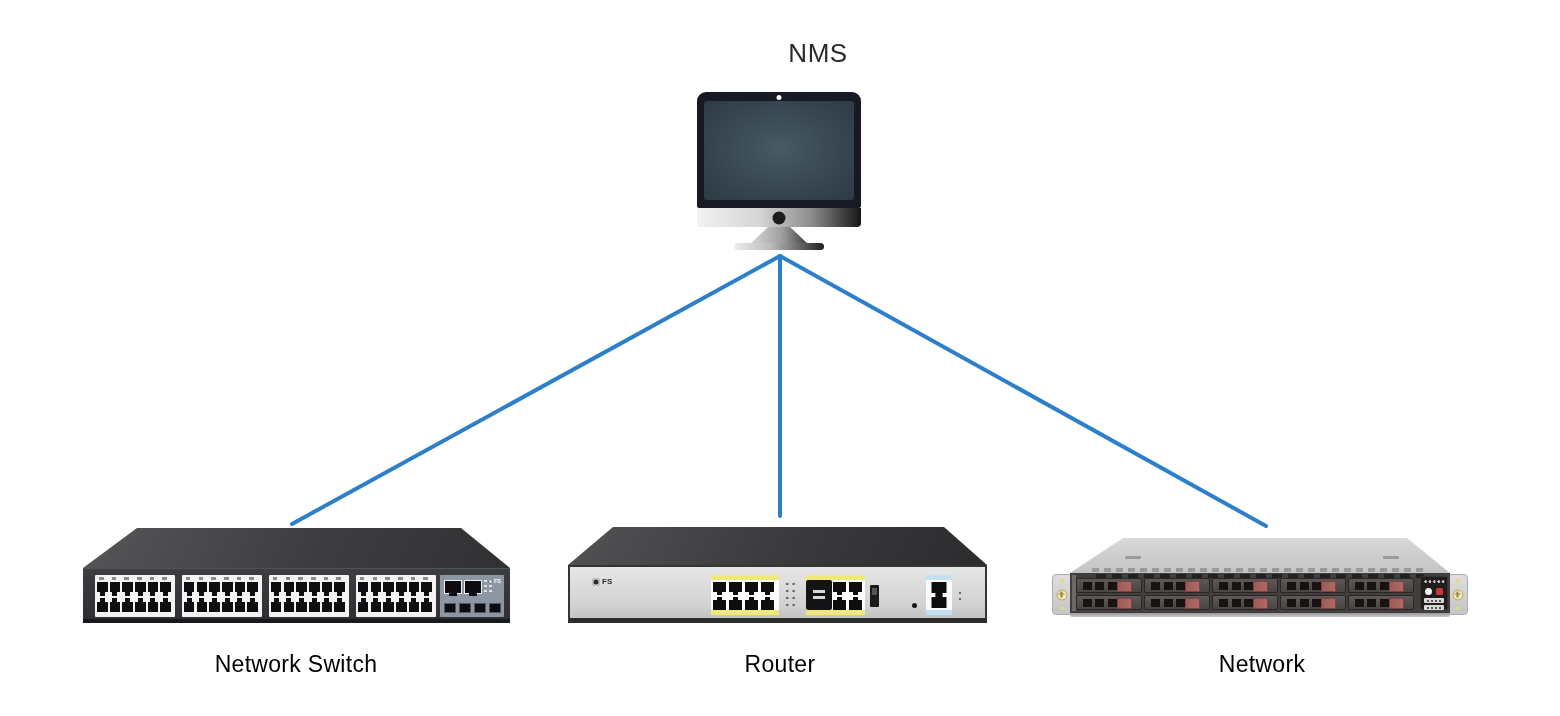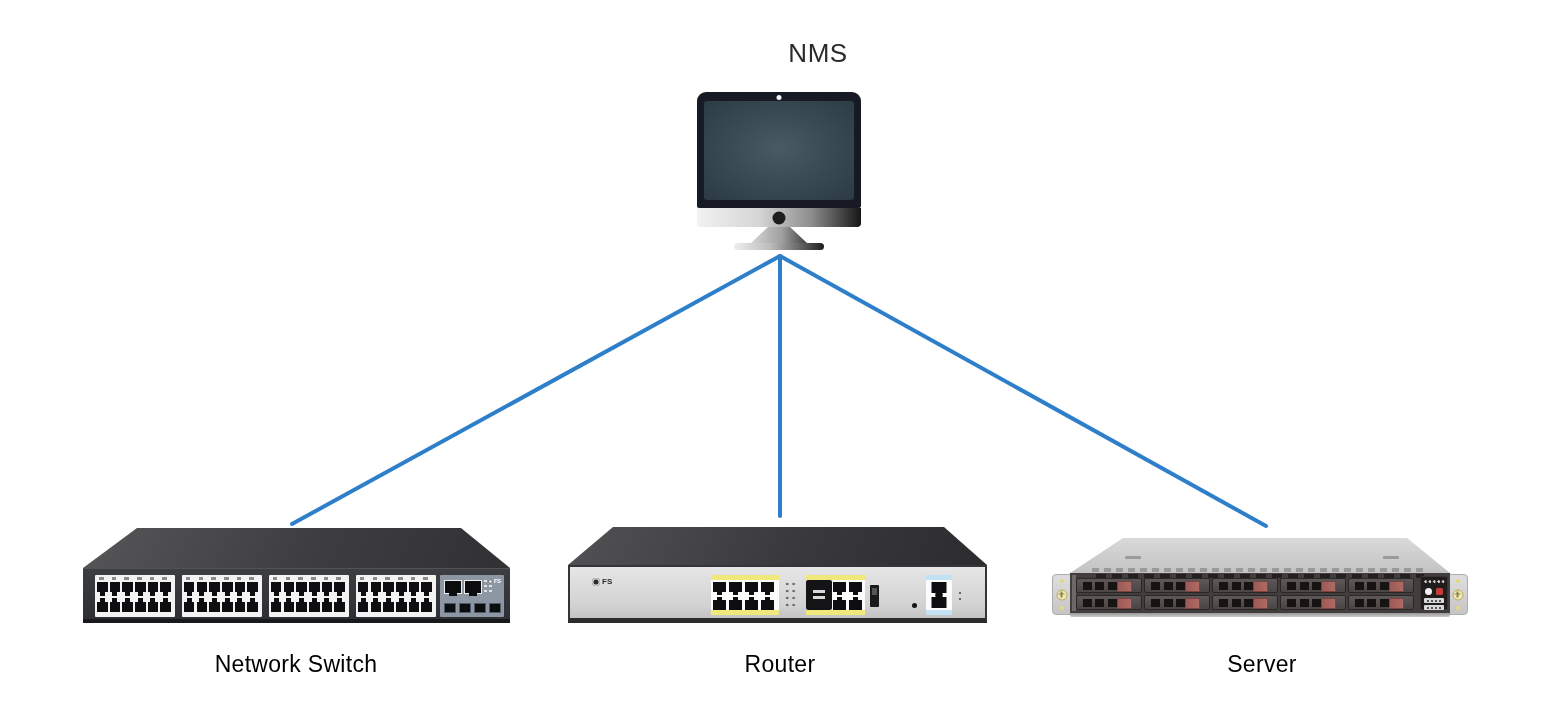--- a/index.html
+++ b/index.html
@@ -295,16 +295,16 @@
         <div class="srv-ctrl">
           <div class="ctrl-leds"></div>
           <div class="ctrl-pwr"></div>
           <div class="ctrl-red"></div>
           <div class="ctrl-usb" style="top:21px;"></div>
           <div class="ctrl-usb" style="top:28px;"></div>
         </div>
       </div>
       <div class="srv-lip"></div>
     </div>
-    <div class="dev-label" style="left:1262px;top:644px;">Server</div>
+    <div class="dev-label" style="left:1262px;top:644px;">Network</div>
   </div>
 
 </div>
 
 </body></html>

